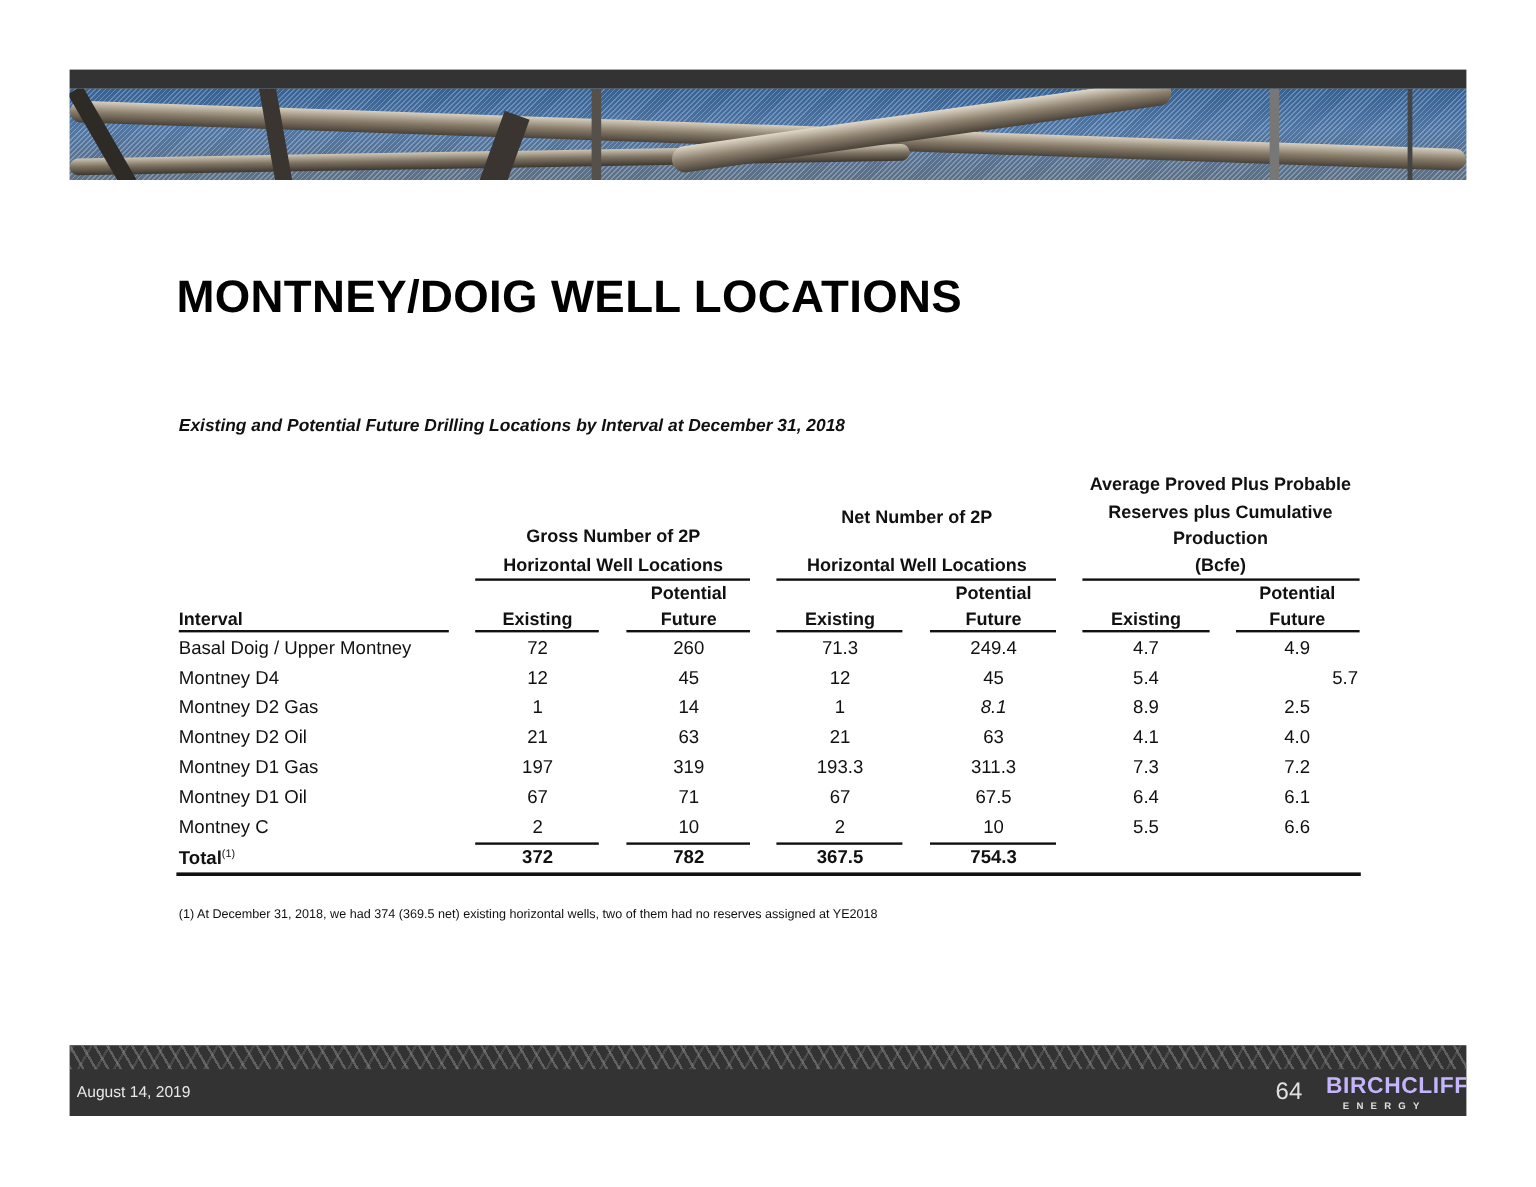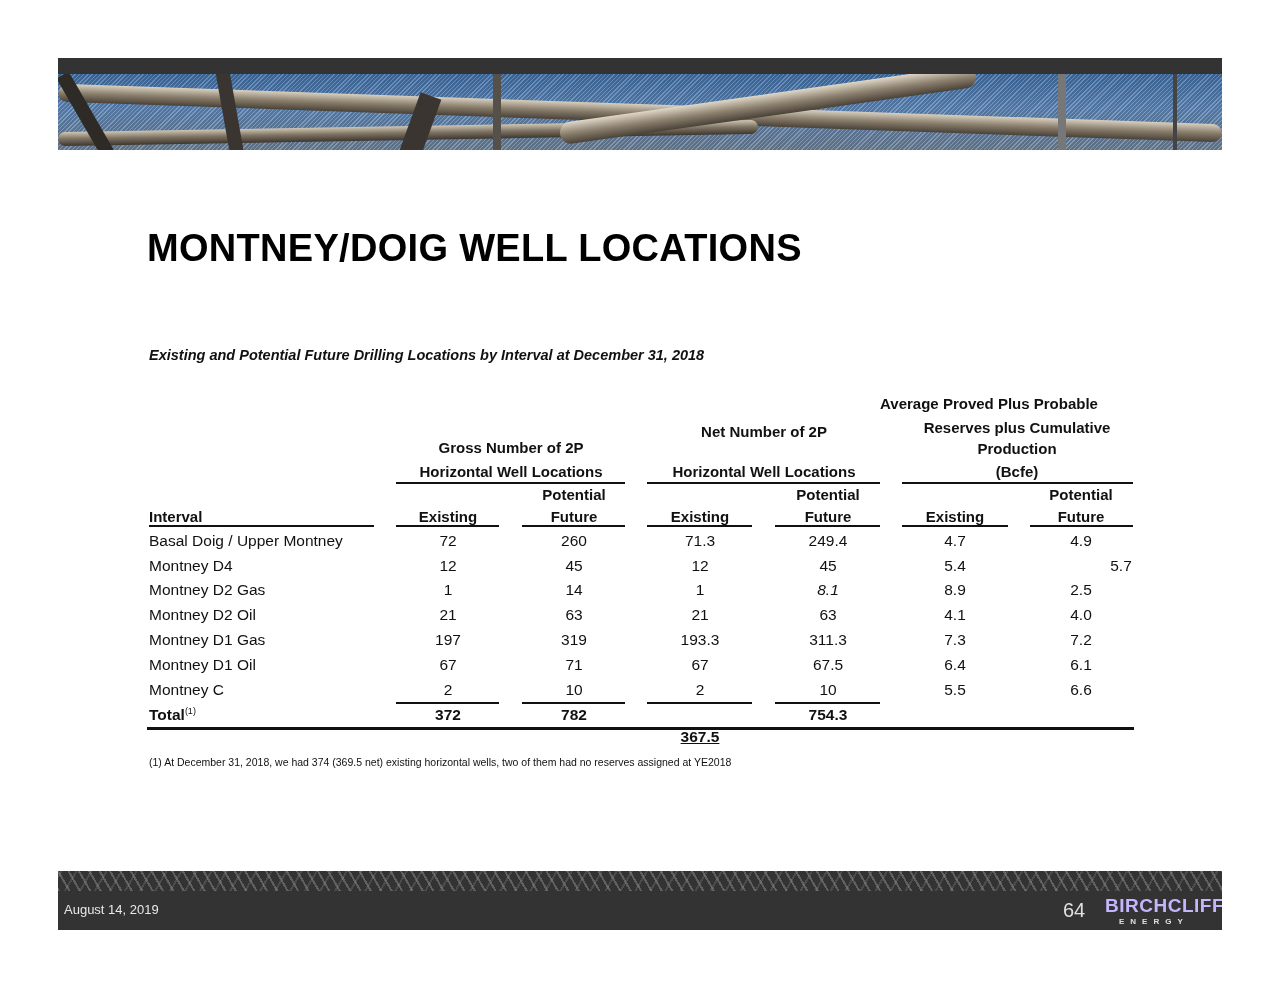--- a/index.html
+++ b/index.html
@@ -68,21 +68,21 @@
 
 <div>
   <div class="hdr c" style="left:511px;top:439px;">Gross Number of 2P</div>
   <div class="hdr c" style="left:511px;top:463px;">Horizontal Well Locations</div>
 </div>
 <div>
   <div class="hdr c" style="left:764px;top:423px;">Net Number of 2P</div>
   <div class="hdr c" style="left:764px;top:463px;">Horizontal Well Locations</div>
 </div>
 <div>
-  <div class="hdr c" style="left:989px;top:395px;">Average Proved Plus Probable</div>
+  <div class="hdr c" style="left:1017px;top:395px;">Average Proved Plus Probable</div>
   <div class="hdr c" style="left:1017px;top:419px;">Reserves plus Cumulative</div>
   <div class="hdr c" style="left:1017px;top:440px;">Production</div>
   <div class="hdr c" style="left:1017px;top:463px;">(Bcfe)</div>
 </div>
 <div class="rule" style="left:396px;top:482px;width:229px;"></div>
 <div class="rule" style="left:647px;top:482px;width:233px;"></div>
 <div class="rule" style="left:902px;top:482px;width:231px;"></div>
 
 <div class="hdr" style="left:149px;top:508px;text-align:left;">Interval</div>
 <div class="hdr c" style="left:448px;top:508px;">Existing</div>
@@ -171,21 +171,21 @@
 <div class="rule" style="left:522px;top:702px;width:103px;"></div>
 <div class="rule" style="left:647px;top:702px;width:105px;"></div>
 <div class="rule" style="left:775px;top:702px;width:105px;"></div>
 
 <div>
   <div class="cell b" style="left:149px;top:706px;">
     <span>Total</span><sup>(1)</sup>
   </div>
   <div class="cell c b" style="left:448px;top:706px;">372</div>
   <div class="cell c b" style="left:574px;top:706px;">782</div>
-  <div class="cell c b" style="left:700px;top:728px;text-decoration:underline;">367.5</div>
+  <div class="cell c b" style="left:700px;top:706px;">367.5</div>
   <div class="cell c b" style="left:828px;top:706px;">754.3</div>
 </div>
 <div class="rule-thick" style="left:147px;top:727px;width:987px;"></div>
 
 <div class="footnote">(1) At December 31, 2018, we had 374 (369.5 net) existing horizontal wells, two of them had no reserves assigned at YE2018</div>
 
 <div class="footer">
   <div class="footer-pattern"></div>
   <div class="footer-date">August 14, 2019</div>
   <div class="page-num">64</div>

